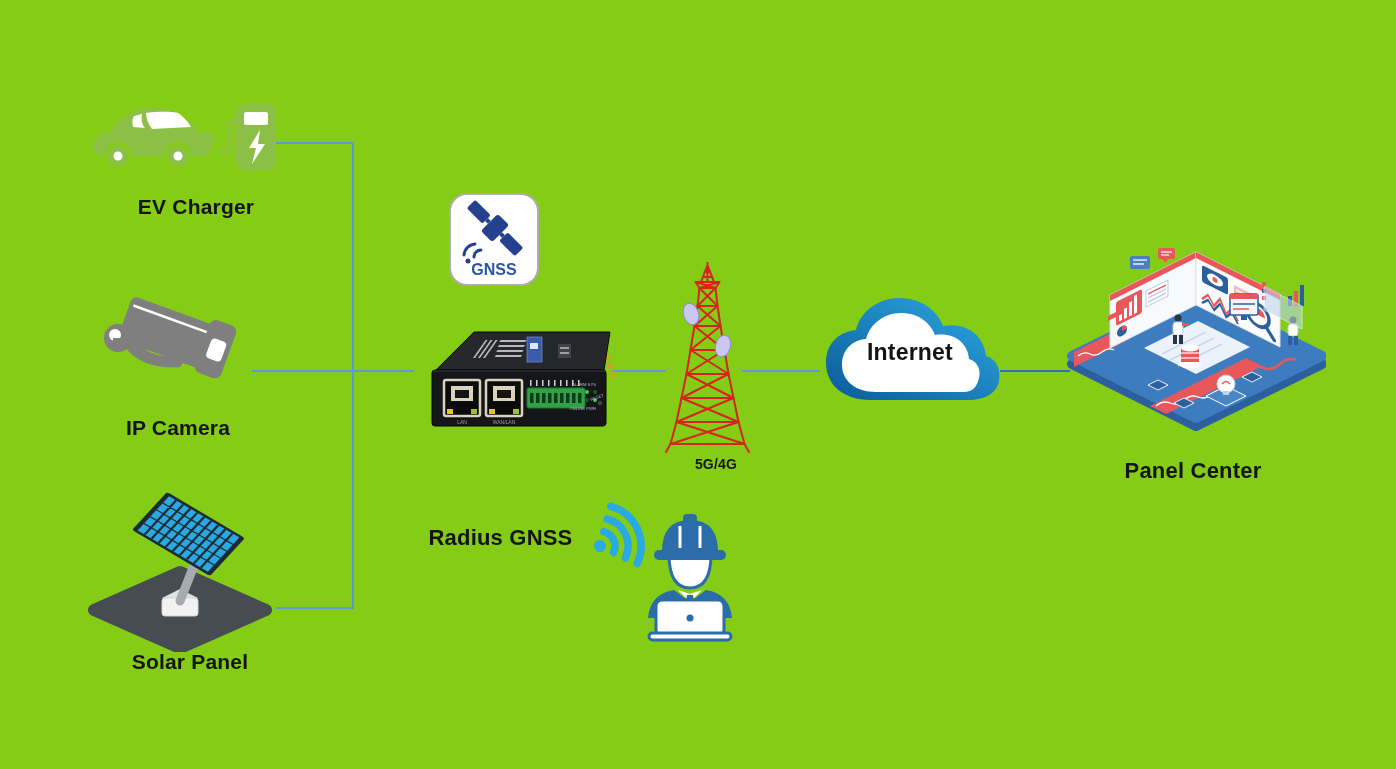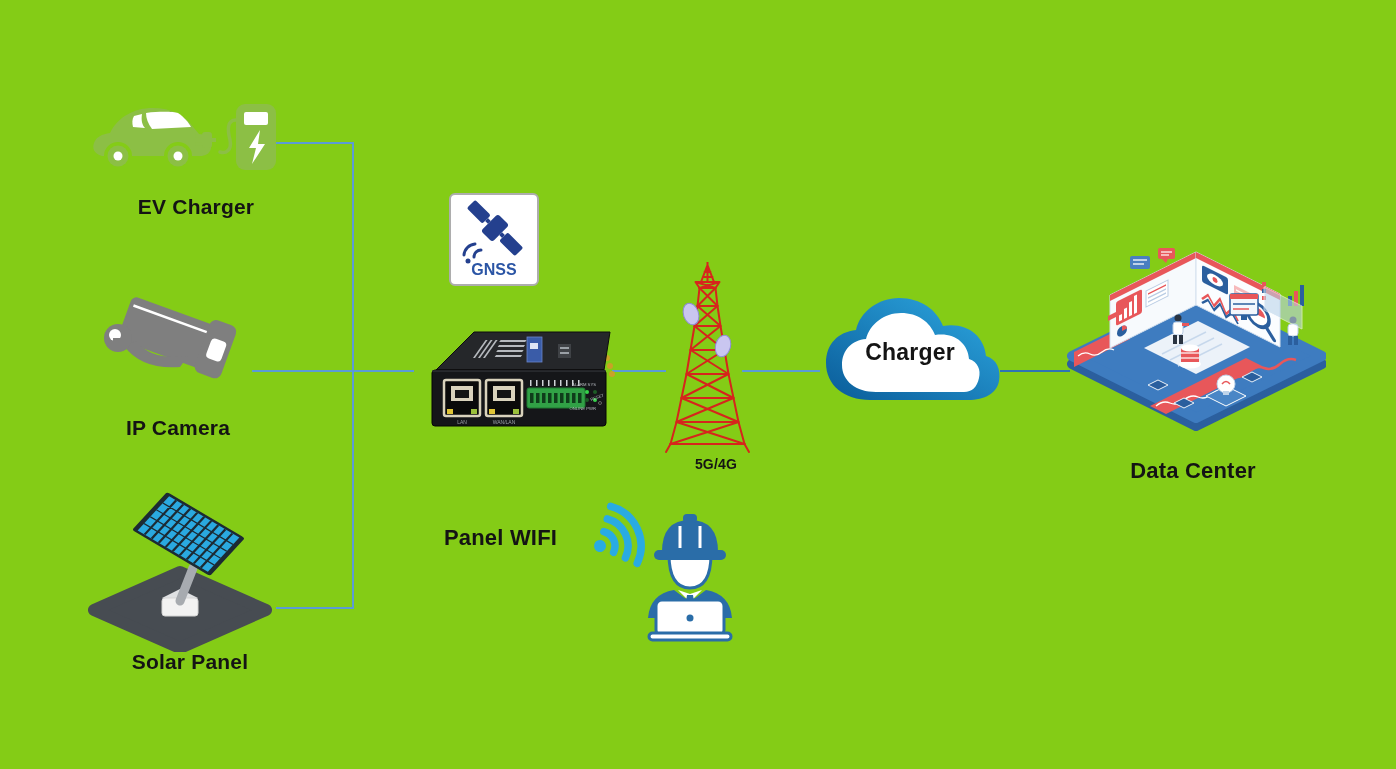--- a/index.html
+++ b/index.html
@@ -3,21 +3,21 @@
 <meta charset="utf-8">
 <style>
   html,body{margin:0;padding:0;background:#fff;}
   .canvas{position:relative;width:1396px;height:769px;background:#84cc16;overflow:hidden;
           font-family:Liberation Sans, sans-serif;}
   .node{position:absolute;}
   .line{position:absolute;background:#5B9BD5;}
   .lbl{position:absolute;font-weight:700;font-size:21px;color:#141414;text-align:center;
        letter-spacing:.2px;}
   .gnss-badge{position:absolute;left:449px;top:193px;width:90px;height:93px;background:#fff;
-       border:2px solid #ADADAD;border-radius:6px;box-sizing:border-box;}
+       border:2px solid #ADADAD;border-radius:18px;box-sizing:border-box;}
 </style>
 </head>
 <body>
 
 <div class="canvas">
 
   <div class="line" style="left:352px;top:142px;width:2px;height:467px;"></div>
   <div class="line" style="left:274px;top:142px;width:80px;height:2px;"></div>
   <div class="line" style="left:252px;top:370px;width:162px;height:2px;"></div>
   <div class="line" style="left:276px;top:607px;width:78px;height:2px;"></div>
@@ -193,21 +193,21 @@
           <stop offset="0" stop-color="#2EA9E2"></stop>
             <stop offset="1" stop-color="#0A5C99"></stop>
         </linearGradient>
       </defs>
       <path fill="url(#cg)" d="M150,112 L52,112 C26,112 8,97 8,75 C8,56 20,44 38,42 C42,24 60,10 81,10
         C103,10 119,22 125,38 C148,34 166,47 168,68 C179,71 183,82 181,93 C179,105 167,112 150,112 Z"></path>
       <path fill="#fff" d="M146,104 L58,104 C38,104 24,93 24,77 C24,62 34,52 48,51 C52,36 66,25 83,25
         C100,25 112,34 117,47 C136,44 150,55 151,71 C160,74 163,82 161,90 C159,99 154,104 146,104 Z"></path>
     </svg>
   </div>
-  <div class="lbl" style="left:820px;top:339px;width:180px;font-size:23px;">Charger</div>
+  <div class="lbl" style="left:820px;top:339px;width:180px;font-size:23px;">Internet</div>
 
   <div class="node" style="left:1066px;top:248px;">
     <svg width="260" height="196" viewBox="0 0 260 196">
 
       <polygon points="132,54 256,116 130,178 6,116" fill="#2B5F9E" stroke="#2B5F9E" stroke-width="10" stroke-linejoin="round"></polygon>
       <polygon points="132,46 256,108 130,170 6,108" fill="#3E7CC0" stroke="#3E7CC0" stroke-width="10" stroke-linejoin="round"></polygon>
 
       <polygon points="8,104 8,119 64,91 52,82" fill="#E8575A"></polygon>
       <path d="M12,108 q6,-5 12,-2 q6,3 12,-2 q6,-5 12,-2" fill="none" stroke="#fff" stroke-width="1.3"></path>
       <polygon points="84,158 100,166 196,118 180,110" fill="#E8575A"></polygon>
@@ -301,39 +301,39 @@
       <polygon points="140,148 160,138 180,148 160,158" fill="#4A86C6" stroke="#fff"></polygon>
       <circle cx="160" cy="136" r="9" fill="#fff" stroke="#BFD4EA"></circle>
       <path d="M156,136 q4,-5 8,0" fill="none" stroke="#E8575A" stroke-width="1.5"></path>
       <rect x="157" y="143" width="6" height="4" fill="#BFD4EA"></rect>
 
       <polygon points="92,132 102,137 92,142 82,137" fill="#2B5F9E" stroke="#EAF1F8"></polygon>
       <polygon points="118,150 128,155 118,160 108,155" fill="#2B5F9E" stroke="#EAF1F8"></polygon>
       <polygon points="186,124 196,129 186,134 176,129" fill="#2B5F9E" stroke="#EAF1F8"></polygon>
     </svg>
   </div>
-  <div class="lbl" style="left:1103px;top:458px;width:180px;font-size:22px;">Data Center</div>
+  <div class="lbl" style="left:1103px;top:458px;width:180px;font-size:22px;">Panel Center</div>
 
   <div class="node" style="left:88px;top:488px;">
     <svg width="186" height="164" viewBox="0 0 186 164">
       <polygon points="92,84 178,122 92,160 6,122" fill="#474C52" stroke="#474C52" stroke-width="12" stroke-linejoin="round"></polygon>
       <polygon points="74,110 92,101 110,110 92,119" fill="#DFE1E3"></polygon>
       <rect x="74" y="110" width="36" height="18" rx="3" fill="#F2F2F2" stroke="#D5D5D5"></rect>
       <line x1="105" y1="80" x2="92" y2="113" stroke="#A7ABB0" stroke-width="9" stroke-linecap="round"></line>
       <g transform="matrix(0.78,0.46,-0.35,0.38,79,4)">
         <rect x="0" y="0" width="100" height="100" rx="4" fill="#1C2A33"></rect>
         <rect x="5" y="5" width="90" height="90" fill="#2AA9E0"></rect>
         <path d="M14,5 V95 M23,5 V95 M32,5 V95 M41,5 V95 M50,5 V95 M59,5 V95 M68,5 V95 M77,5 V95 M86,5 V95
                  M5,23 H95 M5,41 H95 M5,59 H95 M5,77 H95" stroke="#1C2A33" stroke-width="2.5" fill="none"></path>
       </g>
     </svg>
   </div>
   <div class="lbl" style="left:100px;top:650px;width:180px;">Solar Panel</div>
 
-  <div class="lbl" style="left:408px;top:525px;width:185px;font-size:22px;">Panel WIFI</div>
+  <div class="lbl" style="left:408px;top:525px;width:185px;font-size:22px;">Radius GNSS</div>
   <div class="node" style="left:578px;top:500px;">
     <svg width="86" height="86" viewBox="0 0 86 86">
       <g transform="rotate(-25 22 46)" stroke="#29ABE2" fill="none" stroke-width="7.5" stroke-linecap="round">
         <path d="M31.6,34.5 A15,15 0 0 1 31.6,57.5"></path>
         <path d="M40,24.5 A28,28 0 0 1 40,67.5"></path>
         <path d="M48.4,14.6 A41,41 0 0 1 48.4,77.4"></path>
       </g>
       <circle cx="22" cy="46" r="6" fill="#29ABE2" transform="rotate(-25 22 46)"></circle>
     </svg>
   </div>

